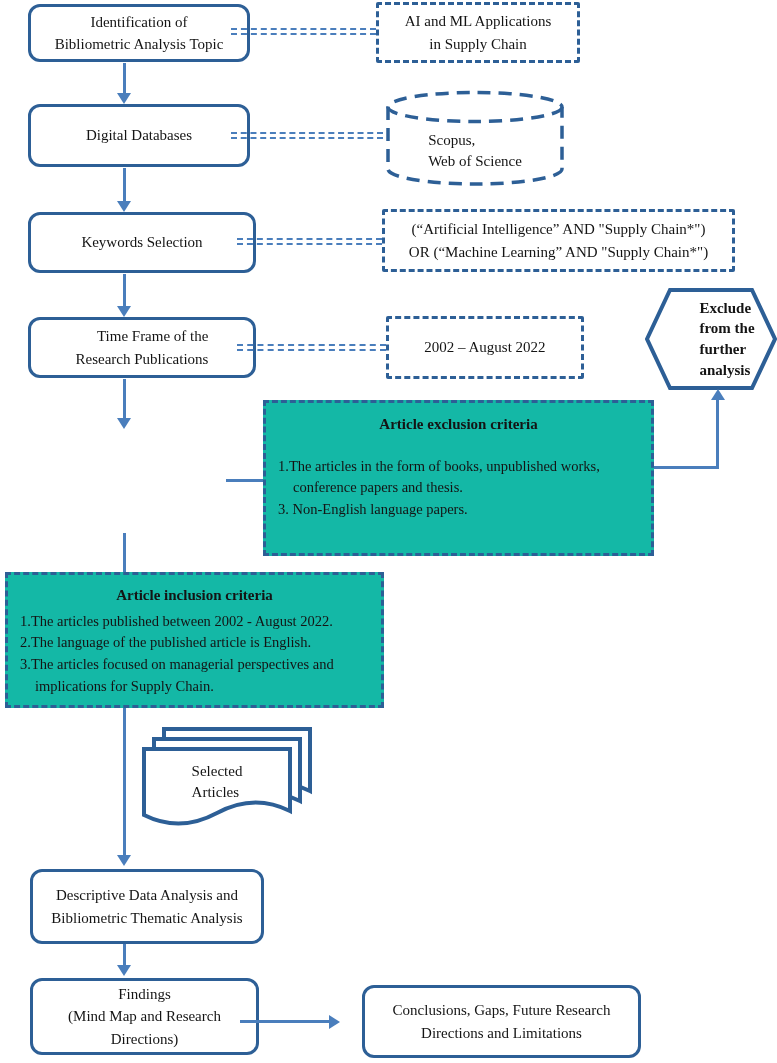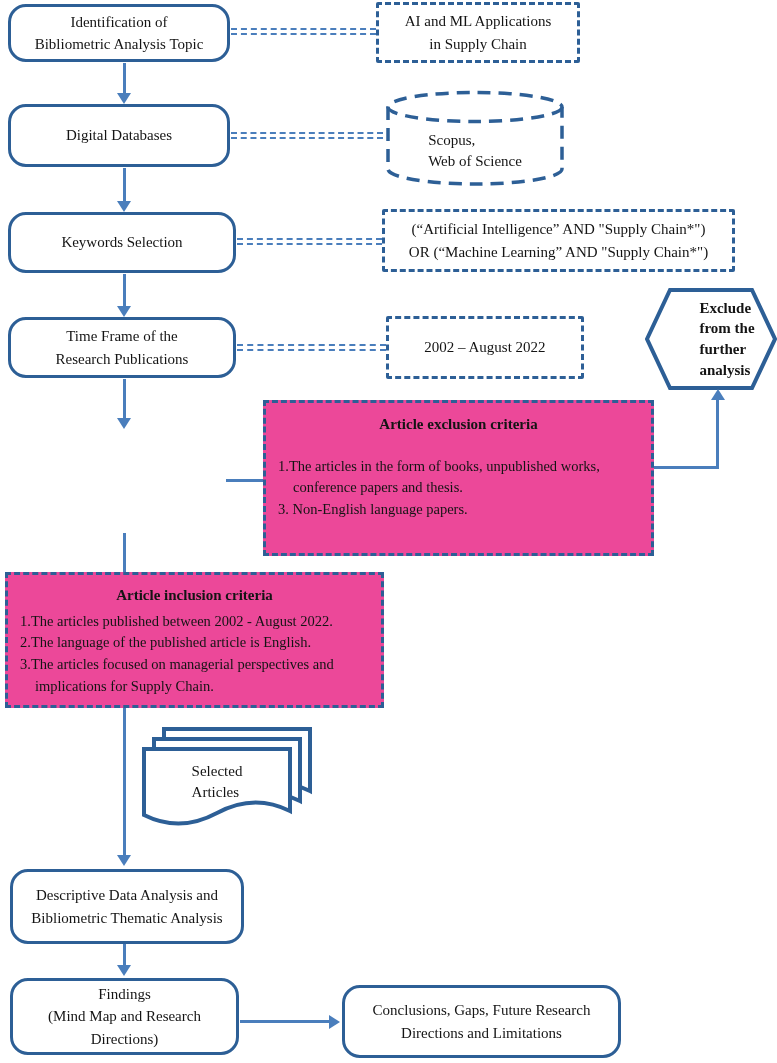--- a/index.html
+++ b/index.html
@@ -13,21 +13,21 @@
     position:relative;width:777px;height:1063px;background:var(--bg);
     font-family:"Liberation Serif","DejaVu Serif",serif;color:var(--txt);
     overflow:hidden;
   }
   .node{
     position:absolute;box-sizing:border-box;
     display:flex;align-items:center;justify-content:center;
     text-align:center;font-size:15px;line-height:1.5;
     white-space:pre-line;background:#fff;
   }
-  .solidbox{border:3px solid var(--box-border);border-radius:18px;}
+  .solidbox{border:3px solid var(--box-border);border-radius:12px;margin-left:20px;}
   .dashbox{border:3px dashed var(--box-border);border-radius:2px;}
   .ddash{ 
     position:absolute;height:3px;box-sizing:content-box;
     border-top:2px dashed var(--arrow);border-bottom:2px dashed var(--arrow);
   }
   .vline{position:absolute;width:3px;background:var(--arrow);}
   .hline{position:absolute;height:3px;background:var(--arrow);}
   .ah-down{position:absolute;width:0;height:0;
     border-left:7px solid transparent;border-right:7px solid transparent;
     border-top:11px solid var(--arrow);}
@@ -37,21 +37,21 @@
   .ah-right{position:absolute;width:0;height:0;
     border-top:7px solid transparent;border-bottom:7px solid transparent;
     border-left:11px solid var(--arrow);}
   .shape-wrap{position:absolute;}
   .shape-wrap svg{position:absolute;left:0;top:0;color:var(--box-border);}
   .shape-label{
     position:absolute;display:flex;align-items:center;justify-content:center;
     text-align:left;font-size:15px;line-height:1.38;white-space:pre-line;
   }
   .critbox{
-    position:absolute;box-sizing:border-box;background:#ec4899;
+    position:absolute;box-sizing:border-box;background:#14b8a6;
     border:3px dashed var(--box-border);
     padding:8px 12px 6px 12px;font-size:14.5px;line-height:1.5;
   }
   .crit-title{font-weight:bold;text-align:center;font-size:15px;margin:2px 0 20px 0;}
   .crit-item{padding-left:15px;text-indent:-15px;white-space:pre-line;}
 </style>
 </head>
 <body>
 
 <div id="canvas">
@@ -81,21 +81,21 @@
   <div class="ah-down" style="left:117px;top:201px;"></div>
 
   <div class="node solidbox" style="left:8px;top:212px;width:228px;height:61px;">Keywords Selection</div>
   <div class="ddash" style="left:237px;top:238px;width:145px;"></div>
   <div class="node dashbox" style="left:382px;top:209px;width:353px;height:63px;">(“Artificial Intelligence” AND "Supply Chain*")
 OR (“Machine Learning” AND "Supply Chain*")</div>
 
   <div class="vline" style="left:123px;top:274px;height:33px;"></div>
   <div class="ah-down" style="left:117px;top:306px;"></div>
 
-  <div class="node solidbox" style="left:8px;top:317px;width:228px;height:61px;">Time Frame of the
+  <div class="node solidbox" style="left:8px;top:317px;width:228px;height:61px;text-align:right;">Time Frame of the
 Research Publications</div>
   <div class="ddash" style="left:237px;top:344px;width:149px;"></div>
   <div class="node dashbox" style="left:386px;top:316px;width:198px;height:63px;">2002 – August 2022</div>
 
   <div class="shape-wrap" style="left:645px;top:288px;width:132px;height:102px;">
     <svg width="132" height="102" viewBox="0 0 132 102">
       <polygon points="2,51 25,2 107,2 130,51 107,100 25,100" fill="#fff" stroke="currentColor" stroke-width="4" stroke-linejoin="miter"></polygon>
     </svg>
     <div class="shape-label" style="left:16px;top:0;width:132px;height:102px;font-weight:bold;">Exclude
 from the

